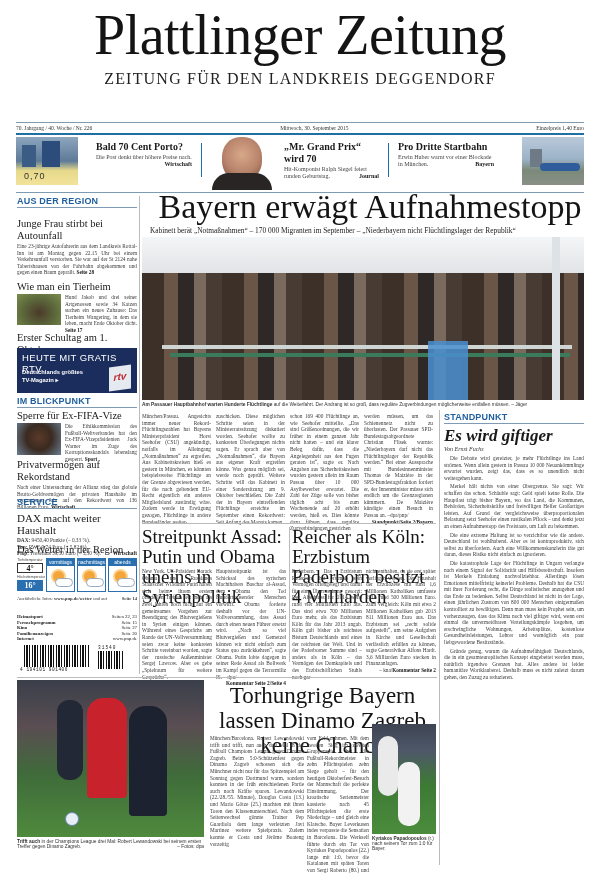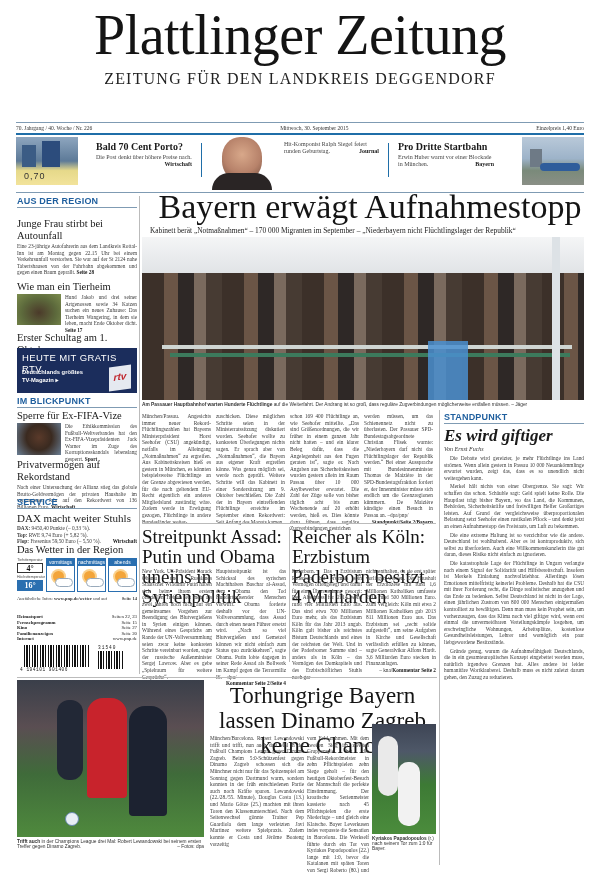--- a/index.html
+++ b/index.html
@@ -57,20 +57,21 @@
     <h3>Bald 70 Cent Porto?</h3>
     <span>Die Post denkt über höhere Preise nach.</span>
     <span class="ref">Wirtschaft</span>
   </div>
   <div class="vsep" style="left:185px;top:8px;height:34px"></div>
   <div class="teaser-img" style="left:194px;top:0;width:64px;height:55px;background:#fff">
     <div style="position:absolute;left:12px;top:2px;width:40px;height:44px;border-radius:45%;background:radial-gradient(circle at 50% 40%,#d8a88a 0%,#b7826a 55%,#6d4a3c 100%)"></div>
     <div style="position:absolute;left:2px;top:38px;width:60px;height:17px;border-radius:20px 20px 0 0;background:#2a2525"></div>
   </div>
   <div class="teaser" style="left:268px;top:6px;width:95px">
+    <h3>„Mr. Grand Prix“ wird 70</h3>
     <span>Hit-Komponist Ralph Siegel feiert runden Geburtstag.</span>
     <span class="ref">Journal</span>
   </div>
   <div class="vsep" style="left:372px;top:8px;height:34px"></div>
   <div class="teaser" style="left:382px;top:6px;width:96px">
     <h3>Pro Dritte Startbahn</h3>
     <span>Erwin Huber warnt vor einer Blockade in München.</span>
     <span class="ref">Bayern</span>
   </div>
   <div class="teaser-img" style="left:506px;top:2px;width:62px;height:48px;background:linear-gradient(180deg,#b9c9d9 0%,#9db3c9 45%,#7a8a7a 70%,#8a8f86 100%)">
@@ -111,21 +112,21 @@
     <div class="body-txt" style="position:absolute;left:48px;top:13px;width:72px"><span>Die Ethikkommission des Fußball-Weltverbandes hat den Ex-FIFA-Vizepräsidenten Jack Warner im Zuge des Korruptionsskandals lebenslang gesperrt.</span> <span class="ref-b">Sport</span></div>
   </div>
   <div style="margin-top:3px">
     <div class="small-head">Privatvermögen auf Rekordstand</div>
     <div class="body-txt" style="margin-top:1px"><span>Nach einer Untersuchung der Allianz stieg das globale Brutto-Geldvermögen der privaten Haushalte im vergangenen Jahr auf den Rekordwert von 136 Billionen Euro.</span> <span class="ref-b">Wirtschaft</span></div>
   </div>
 </div>
 
 <div class="abs" style="left:17px;top:497px;width:120px">
   <div class="sec-head">SERVICE</div>
-  <div class="small-head" style="margin-top:3px;font-size:11px">DAX macht weiter Stuhls</div>
+  <div class="small-head" style="margin-top:3px;font-size:11px">DAX macht weiter Haushalt</div>
   <div class="body-txt" style="margin-top:1px">
     <div><b>DAX:</b> <span>9450,40 Punkte (– 0,33 %).</span></div>
     <div><b>Top:</b> <span>RWE 9,74 Euro (+ 5,82 %).</span></div>
     <div><b>Flop:</b> <span>Fresenius 59,50 Euro (– 5,50 %).</span> <span class="ref-b" style="float:right">Wirtschaft</span></div>
   </div>
 </div>
 
 <div class="abs" style="left:17px;top:544px;width:120px;height:70px">
   <div class="small-head">Das Wetter in der Region</div>
   <div style="position:absolute;left:0;top:14px;width:26px;font-family:'Liberation Sans',sans-serif;font-size:3.5px;color:#444;text-align:center">Tiefsttemperatur</div>

